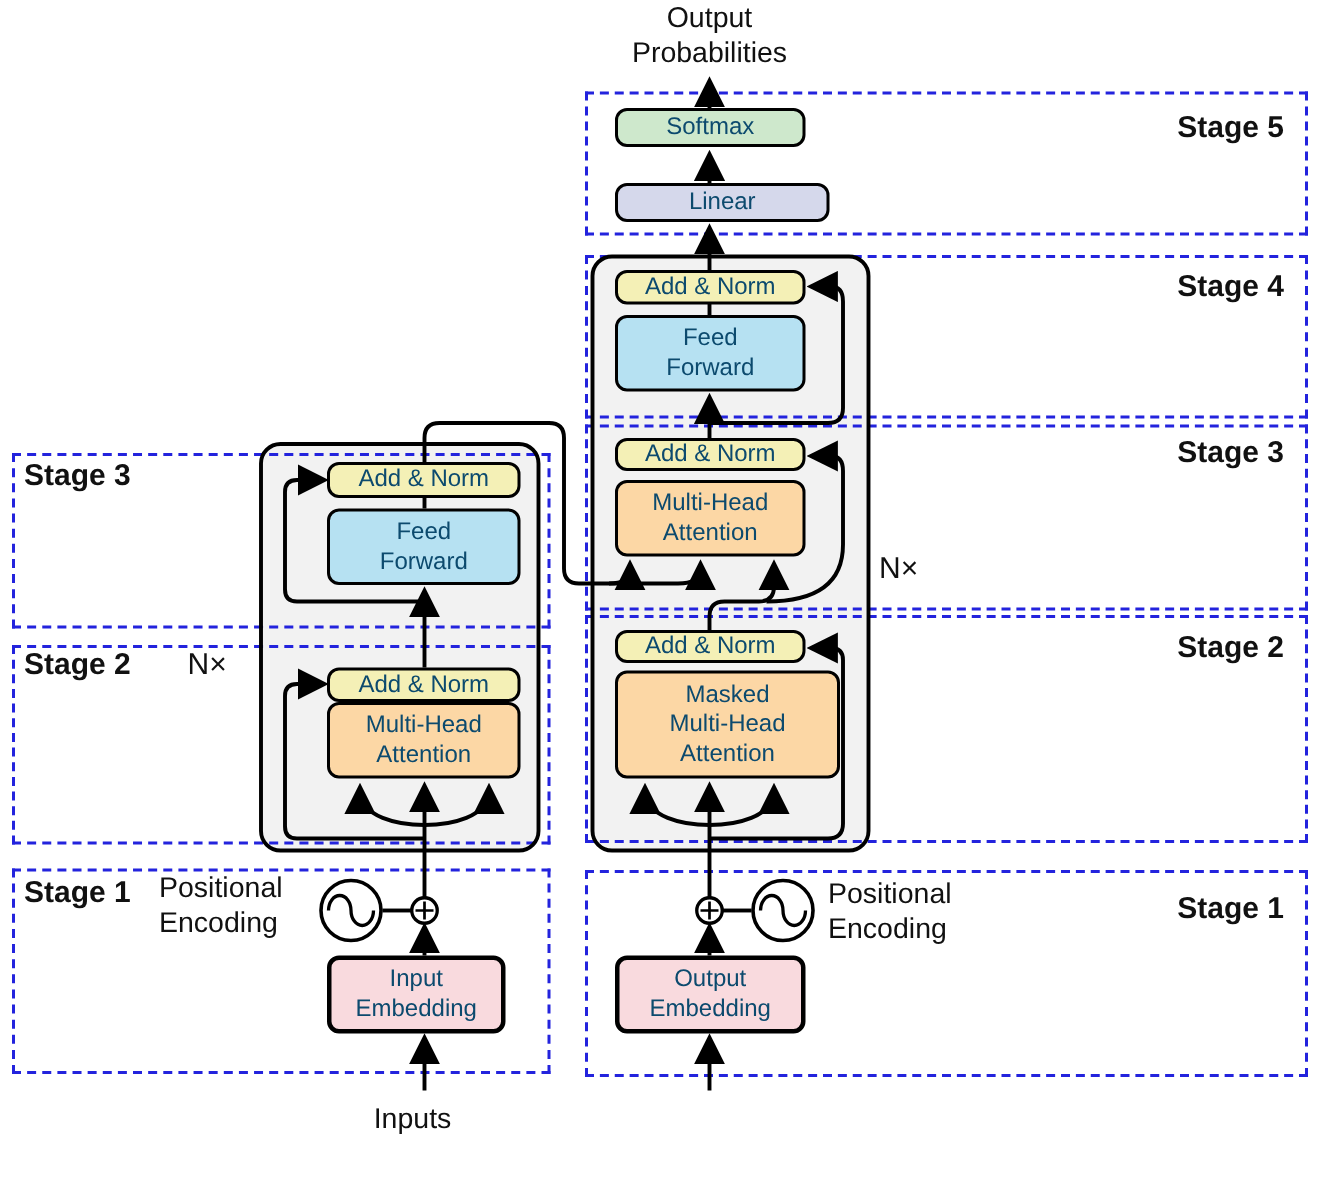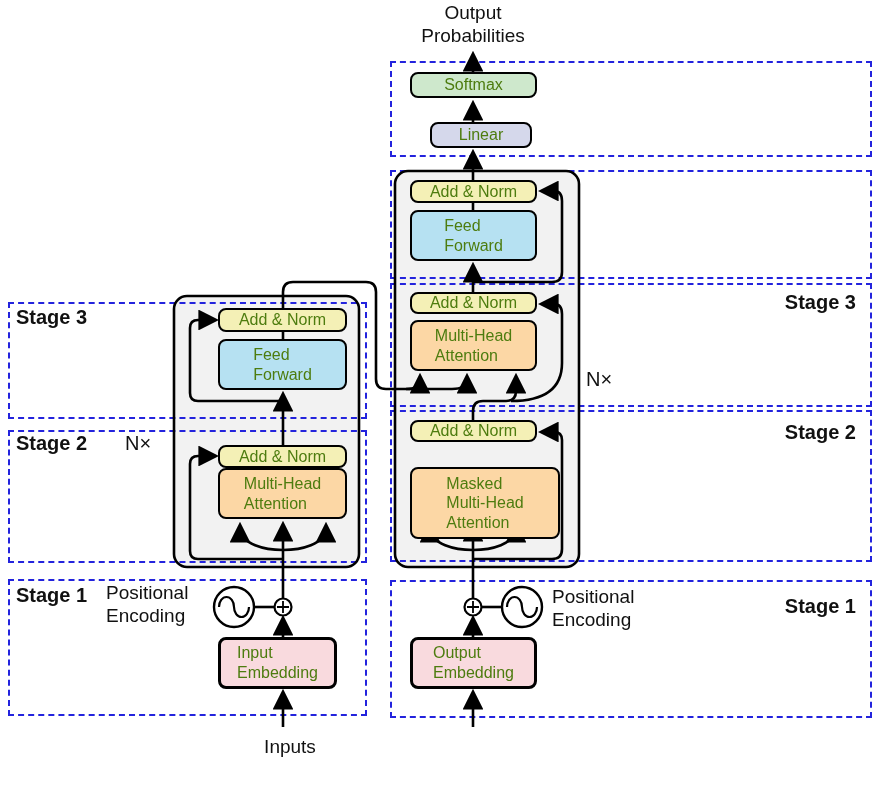--- a/index.html
+++ b/index.html
@@ -5,22 +5,22 @@
   html,body{margin:0;padding:0;background:#fff;}
   .canvas{
     position:relative;width:883px;height:785px;background:#fff;
     font-family:"Liberation Sans","DejaVu Sans",sans-serif;color:#111;
     overflow:hidden;
   }
   .grayblock{position:absolute;border-radius:14px;}
   .stage{position:absolute;border:2px dashed #2323dd;box-sizing:border-box;}
   .box{
     position:absolute;box-sizing:border-box;border:2.5px solid #000;border-radius:8px;
-    display:flex;align-items:center;justify-content:center;
-    font-size:16px;line-height:1.22;white-space:pre-line;color:#4d7c0f;
+    display:flex;align-items:center;justify-content:center;text-align:center;
+    font-size:16px;line-height:1.22;white-space:pre-line;color:#0c4a6e;
   }
   .box.thick{border-width:3px;}
   .lbl{position:absolute;white-space:pre-line;}
   .stage-lbl{font-weight:bold;font-size:20px;}
   .stage-lbl.right{width:216px;text-align:right;}
   .big-lbl{font-size:19px;line-height:1.2;}
   .center{text-align:center;}
   svg{position:absolute;left:0;top:0;pointer-events:none;}
 </style>
 </head>
@@ -103,48 +103,50 @@
   <div class="box" style="left: 218px; top: 308px; width: 129px; height: 24px; background-color: rgb(244, 240, 182);">Add &amp; Norm</div>
   <div class="box" style="left: 218px; top: 339px; width: 129px; height: 51px; background-color: rgb(182, 225, 242);">Feed
 Forward</div>
   <div class="box" style="left: 218px; top: 445px; width: 129px; height: 23px; background-color: rgb(244, 240, 182);">Add &amp; Norm</div>
   <div class="box" style="left: 218px; top: 468px; width: 129px; height: 51px; background-color: rgb(252, 215, 165);">Multi-Head
 Attention</div>
   <div class="box thick" style="left: 218px; top: 637px; width: 119px; height: 52px; background-color: rgb(249, 218, 222);">Input
 Embedding</div>
 
   <div class="box" style="left: 410px; top: 72px; width: 127px; height: 26px; background-color: rgb(206, 232, 204);">Softmax</div>
-  <div class="box" style="left: 430px; top: 122px; width: 102px; height: 26px; background-color: rgb(213, 216, 235);">Linear</div>
+  <div class="box" style="left: 410px; top: 122px; width: 143px; height: 26px; background-color: rgb(213, 216, 235);">Linear</div>
   <div class="box" style="left: 410px; top: 180px; width: 127px; height: 23px; background-color: rgb(244, 240, 182);">Add &amp; Norm</div>
   <div class="box" style="left: 410px; top: 210px; width: 127px; height: 51px; background-color: rgb(182, 225, 242);">Feed
 Forward</div>
   <div class="box" style="left: 410px; top: 292px; width: 127px; height: 22px; background-color: rgb(244, 240, 182);">Add &amp; Norm</div>
   <div class="box" style="left: 410px; top: 320px; width: 127px; height: 51px; background-color: rgb(252, 215, 165);">Multi-Head
 Attention</div>
   <div class="box" style="left: 410px; top: 420px; width: 127px; height: 22px; background-color: rgb(244, 240, 182);">Add &amp; Norm</div>
-  <div class="box" style="left: 410px; top: 467px; width: 150px; height: 72px; background-color: rgb(252, 215, 165);">Masked
+  <div class="box" style="left: 410px; top: 447px; width: 150px; height: 72px; background-color: rgb(252, 215, 165);">Masked
 Multi-Head
 Attention</div>
   <div class="box thick" style="left: 410px; top: 637px; width: 127px; height: 52px; background-color: rgb(249, 218, 222);">Output
 Embedding</div>
 
   <div class="lbl big-lbl center" style="left:378px;top:2px;width:190px;">Output
 Probabilities</div>
 
+  <div class="lbl stage-lbl right" style="left:640px;top:74px;">Stage 5</div>
+  <div class="lbl stage-lbl right" style="left:640px;top:180px;">Stage 4</div>
   <div class="lbl stage-lbl right" style="left:640px;top:291px;">Stage 3</div>
   <div class="lbl stage-lbl right" style="left:640px;top:421px;">Stage 2</div>
   <div class="lbl stage-lbl right" style="left:640px;top:595px;">Stage 1</div>
 
   <div class="lbl stage-lbl" style="left:16px;top:306px;">Stage 3</div>
   <div class="lbl stage-lbl" style="left:16px;top:432px;">Stage 2</div>
   <div class="lbl stage-lbl" style="left:16px;top:584px;">Stage 1</div>
 
   <div class="lbl" style="left:125px;top:432px;font-size:20px;">N×</div>
   <div class="lbl" style="left:586px;top:368px;font-size:20px;">N×</div>
 
   <div class="lbl big-lbl" style="left:106px;top:582px;">Positional
 Encoding</div>
   <div class="lbl big-lbl" style="left:552px;top:586px;">Positional
 Encoding</div>
 
-  <div class="lbl big-lbl center" style="left:240px;top:736px;width:100px;">Inputs</div>
+  <div class="lbl big-lbl center" style="left:225px;top:736px;width:100px;">Inputs</div>
 
 </div>
 
 </body></html>

